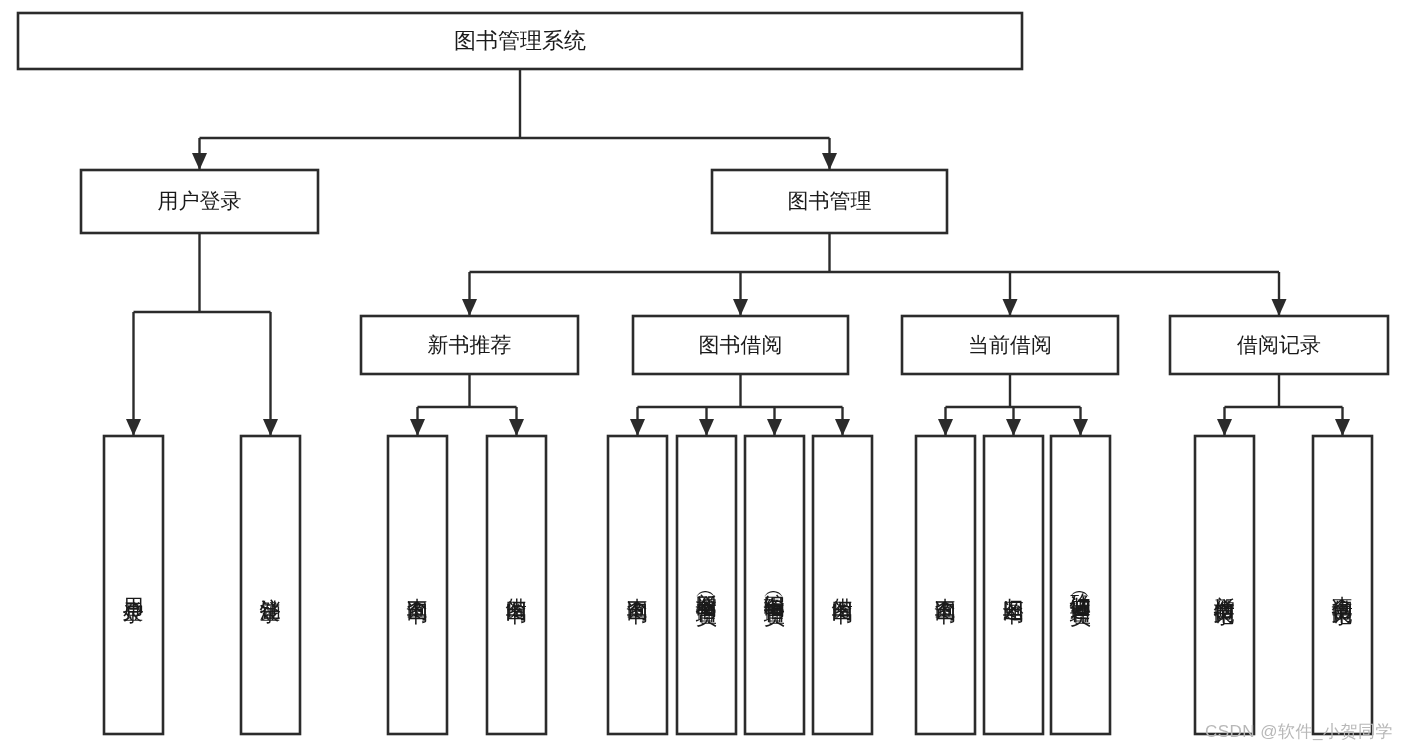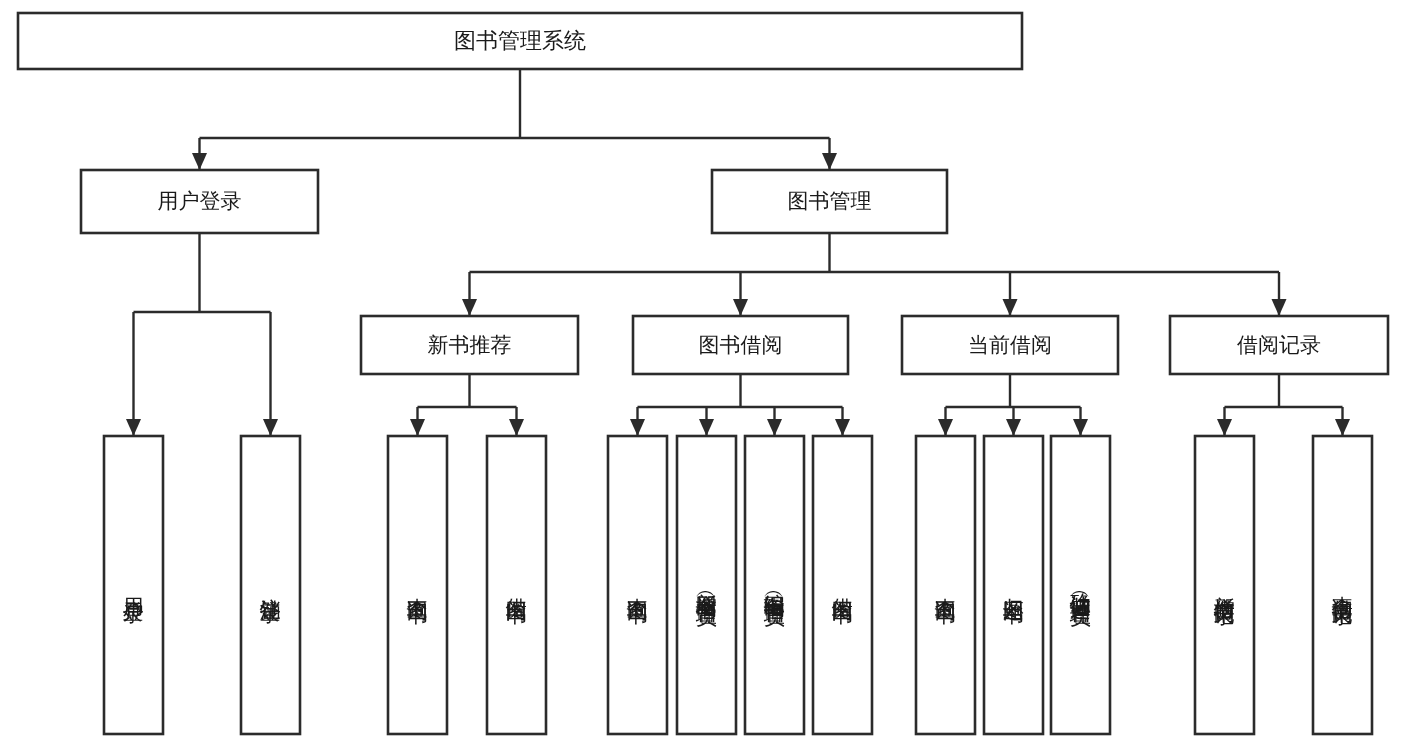--- a/index.html
+++ b/index.html
@@ -214,13 +214,14 @@
         <span class="vert-label">确认归还（管理员）</span>
       </div>
       <div class="vert-label-wrap" style="left: 1195px; top: 436px; width: 59px; height: 298px;">
         <span class="vert-label">新增借阅记录</span>
       </div>
       <div class="vert-label-wrap" style="left: 1313px; top: 436px; width: 59px; height: 298px;">
         <span class="vert-label">查询借阅记录</span>
       </div>
     </div>
 
+  <div class="watermark">CSDN @软件_小贺同学</div>
 </div>
 
 </body></html>

